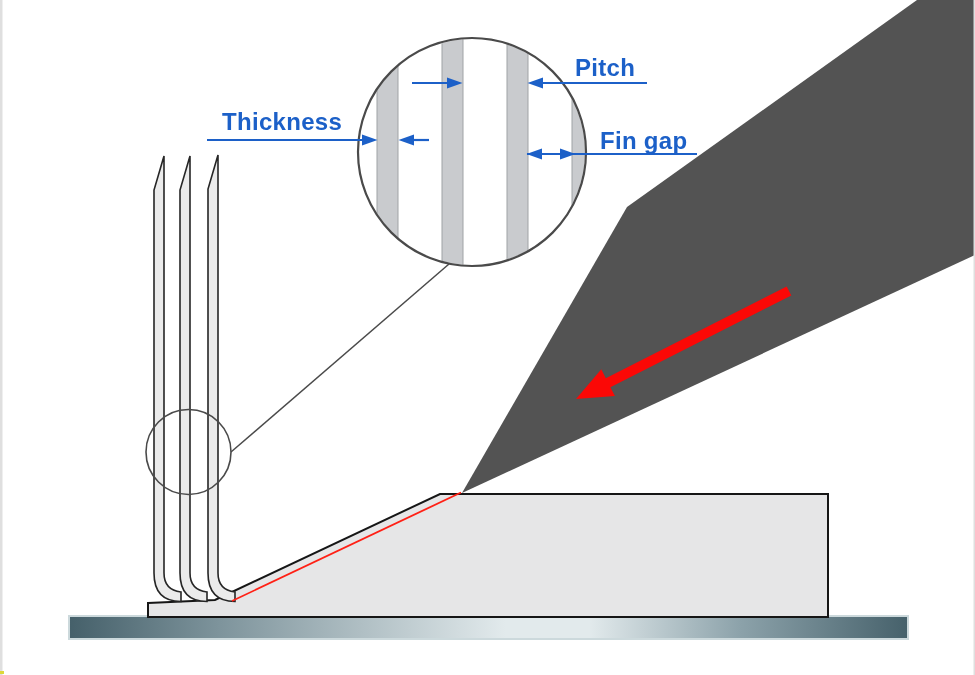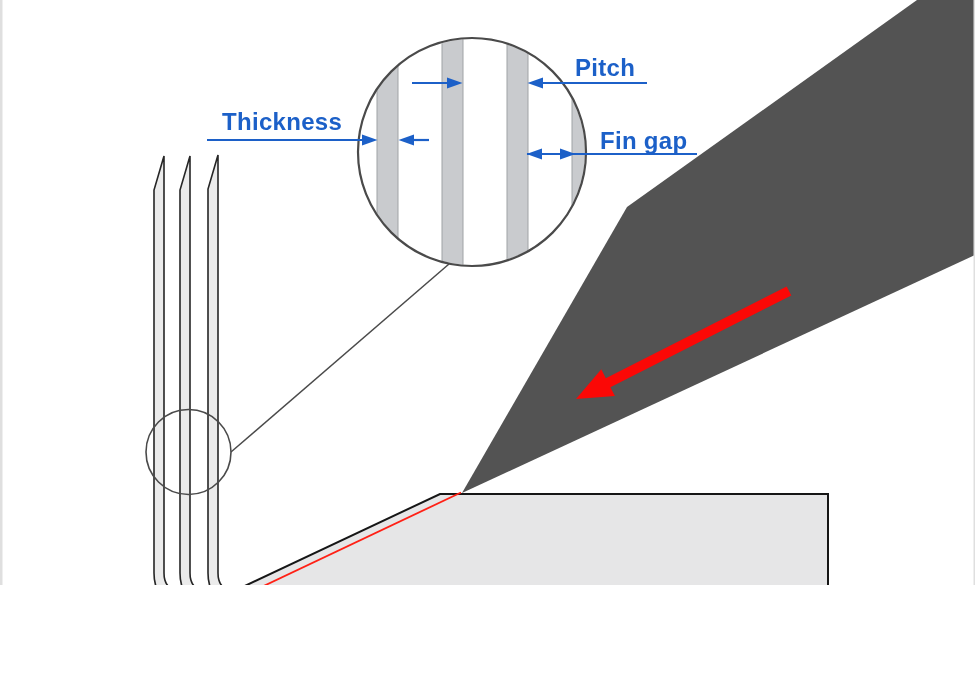--- a/index.html
+++ b/index.html
@@ -1,19 +1,19 @@
 <!DOCTYPE html>
 <html style="--background: #ffffff; --blue: #1c60c8; --red: #fb0806; --cut_red: #ff2015; --blade_gray: #535353; --block_fill: #e6e6e7; --block_stroke: #161616; --fin_fill: #ebebeb; --fin_stroke: #262626; --stripe_fill: #c9cbce; --stripe_stroke: #a0a3a6; --circle_stroke: #4a4a4a; --plate_dark: #45606a; --plate_mid: #7e949c; --plate_light: #e2eaec; --plate_mid2: #8ca2aa; --plate_end: #46616b; --plate_border: #ccd9dc; --page_border: #dfdfdf; --marker_yellow: #ddd83a;"><head>
 <meta charset="utf-8">
 <style>
   html, body { margin: 0; padding: 0; background: #fff; }
   .canvas {
     position: relative;
     width: 975px;
-    height: 585px;
+    height: 675px;
     background: var(--background);
     overflow: hidden;
     font-family: "Liberation Sans", "DejaVu Sans", sans-serif;
   }
   svg { display: block; }
 
   .dim-line   { stroke: var(--blue); stroke-width: 2.2; fill: none; }
   .dim-head   { fill: var(--blue); stroke: none; }
   .dim-text   { fill: var(--blue); font-family: "Liberation Sans", "DejaVu Sans", sans-serif;
                 font-size: 24px; font-weight: bold; letter-spacing: 0.3px; }

